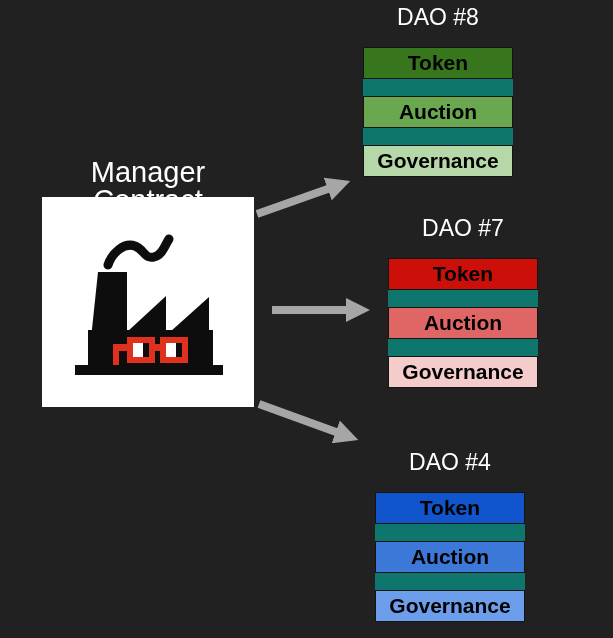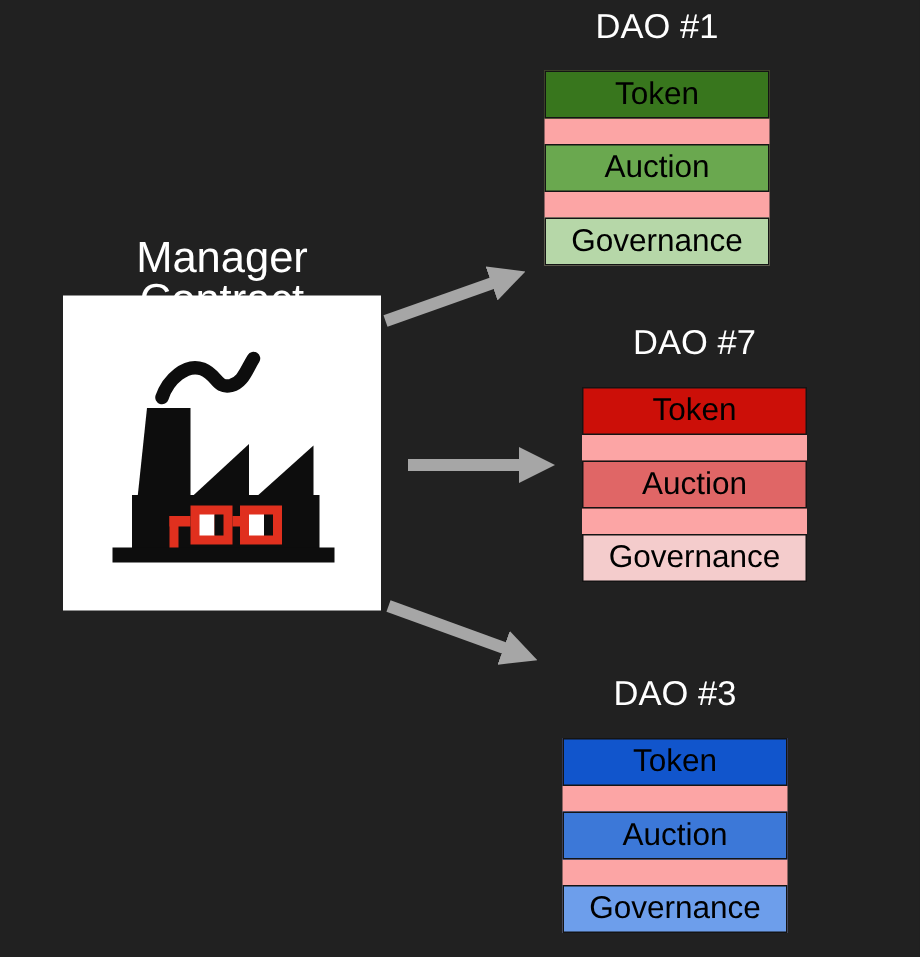--- a/index.html
+++ b/index.html
@@ -14,21 +14,21 @@
     width:150px;line-height:28px;
   }
   .manager-label{
     color:#ffffff;font-size:29px;font-weight:400;text-align:center;
     width:212px;line-height:28px;
   }
   .manager-box{
     left:42px;top:197px;width:212px;height:210px;background:#ffffff;
   }
   .stack{
-    width:150px;background:#fca5a5;display:flex;flex-direction:column;gap:17px;
+    width:150px;background:#0f766e;display:flex;flex-direction:column;gap:17px;font-weight:bold;
   }
   .stage-box{
     height:32px;box-sizing:border-box;border:1.5px solid #141414;
     display:flex;align-items:center;justify-content:center;
     color:#000000;font-size:21px;
   }
   .arrow-layer{left:0;top:0;width:613px;height:638px;pointer-events:none;}
   #dao1-title{left:363px;top:3px;}
   #dao1-stack{left:363px;top:47px;}
   #dao2-title{left:388px;top:214px;}
@@ -79,21 +79,21 @@
   <defs>
     <marker id="ah" viewBox="0 0 10 10" refX="5" refY="5" markerWidth="3" markerHeight="3" orient="auto">
       <path d="M0,0 L10,5 L0,10 Z" fill="#a6a6a6"></path>
     </marker>
   </defs>
   <line x1="257" y1="214" x2="339" y2="185" stroke-width="8" marker-end="url(#ah)" stroke="#a6a6a6"></line>
   <line x1="272" y1="310" x2="358" y2="310" stroke-width="8" marker-end="url(#ah)" stroke="#a6a6a6"></line>
   <line x1="259" y1="404" x2="347" y2="436" stroke-width="8" marker-end="url(#ah)" stroke="#a6a6a6"></line>
 </svg>
 
-<div id="dao1-title" class="abs dao-title">DAO #1</div>
+<div id="dao1-title" class="abs dao-title">DAO #8</div>
 <div id="dao1-stack" class="abs stack">
   <div class="stage-box" style="background: rgb(56, 118, 29);">
     <span>Token</span>
   </div>
   <div class="stage-box" style="background: rgb(106, 168, 79);">
     <span>Auction</span>
   </div>
   <div class="stage-box" style="background: rgb(182, 215, 168);">
     <span>Governance</span>
   </div>
@@ -105,21 +105,21 @@
     <span>Token</span>
   </div>
   <div class="stage-box" style="background: rgb(224, 102, 102);">
     <span>Auction</span>
   </div>
   <div class="stage-box" style="background: rgb(244, 204, 204);">
     <span>Governance</span>
   </div>
 </div>
 
-<div id="dao3-title" class="abs dao-title">DAO #3</div>
+<div id="dao3-title" class="abs dao-title">DAO #4</div>
 <div id="dao3-stack" class="abs stack">
   <div class="stage-box" style="background: rgb(17, 85, 204);">
     <span>Token</span>
   </div>
   <div class="stage-box" style="background: rgb(60, 120, 216);">
     <span>Auction</span>
   </div>
   <div class="stage-box" style="background: rgb(109, 158, 235);">
     <span>Governance</span>
   </div>

